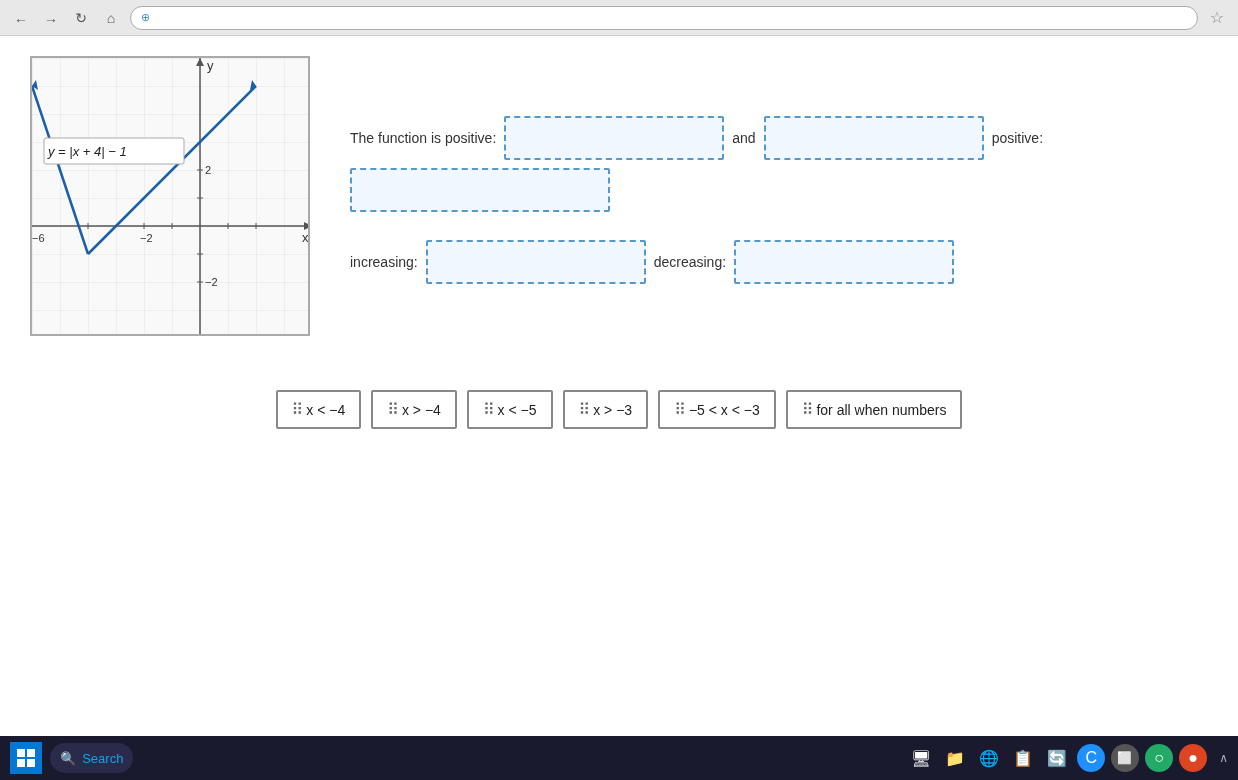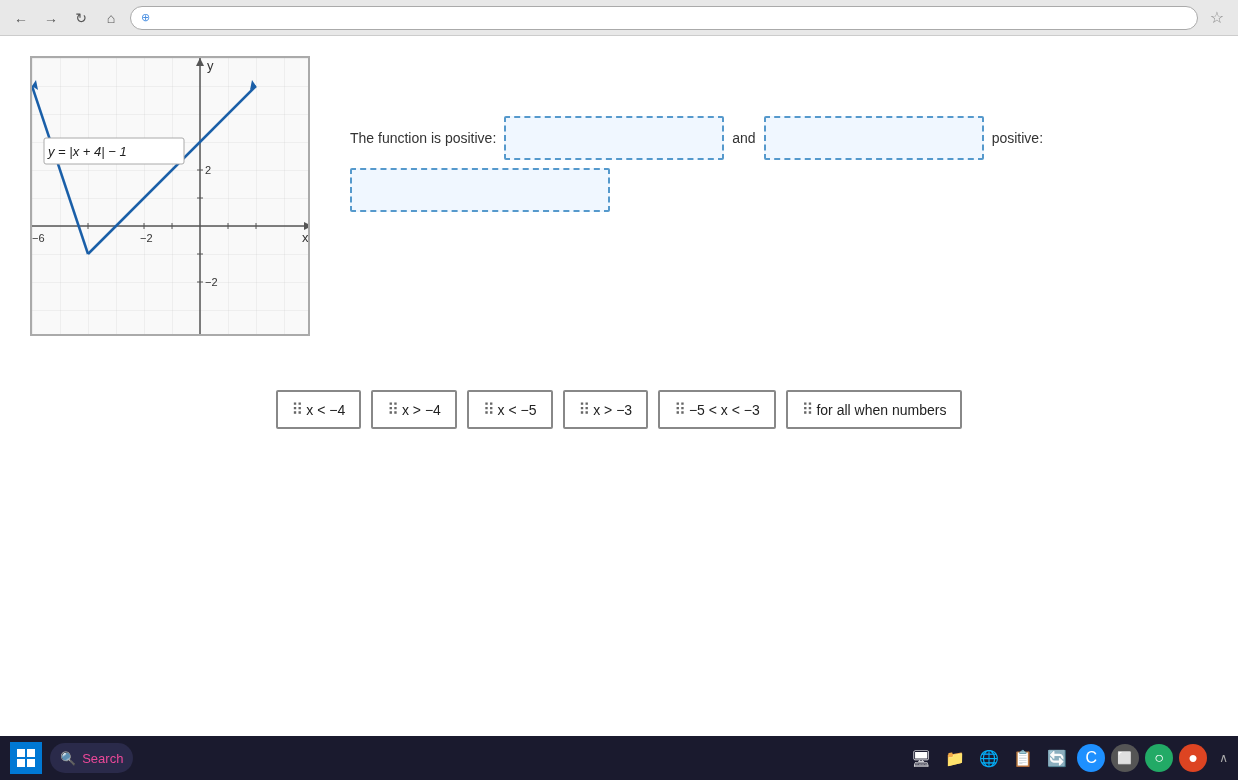--- a/index.html
+++ b/index.html
@@ -239,20 +239,26 @@
 
       <div class="answer-row">
         <span class="answer-label">The function is positive:</span>
         <div class="answer-box"></div>
         <span class="answer-label">and</span>
         <div class="answer-box"></div>
         <span class="answer-label">positive:</span>
         <div class="answer-box-sm"></div>
       </div>
 
+      <div class="answer-row">
+        <span class="answer-label">increasing:</span>
+        <div class="answer-box"></div>
+        <span class="answer-label">decreasing:</span>
+        <div class="answer-box"></div>
+      </div>
 
     </div>
   </div>
 
   <div class="tiles-section">
     <div class="tile">
       <span class="tile-dots">⠿</span>
       <span>x &lt; −4</span>
     </div>
     <div class="tile">
@@ -283,21 +289,21 @@
   <div class="taskbar-start">
     <svg width="20" height="20" viewBox="0 0 20 20">
       <rect x="1" y="1" width="8" height="8" fill="white"></rect>
       <rect x="11" y="1" width="8" height="8" fill="white"></rect>
       <rect x="1" y="11" width="8" height="8" fill="white"></rect>
       <rect x="11" y="11" width="8" height="8" fill="white"></rect>
     </svg>
   </div>
   <div style="display:flex;align-items:center;background:#2a2a4a;border-radius:15px;padding:0 10px;height:30px;gap:6px;">
     <span style="color:#aaa;font-size:13px;">🔍</span>
-    <span style="color:#ec4899;font-size:13px;">Search</span>
+    <span style="color:#0ea5e9;font-size:13px;">Search</span>
   </div>
   <div class="taskbar-icons">
     <div class="taskbar-icon" style="font-size:16px;">🖥</div>
     <div class="taskbar-icon" style="font-size:16px;">📁</div>
     <div class="taskbar-icon" style="font-size:16px;">🌐</div>
     <div class="taskbar-icon" style="font-size:16px;">📋</div>
     <div class="taskbar-icon" style="font-size:16px;">🔄</div>
     <div class="taskbar-icon" style="width:28px;height:28px;border-radius:50%;background:#1e90ff;display:flex;align-items:center;justify-content:center;font-size:16px;">C</div>
     <div class="taskbar-icon" style="width:28px;height:28px;border-radius:50%;background:#555;display:flex;align-items:center;justify-content:center;font-size:12px;">⬜</div>
     <div class="taskbar-icon" style="width:28px;height:28px;border-radius:50%;background:#22aa66;display:flex;align-items:center;justify-content:center;font-size:16px;">○</div>

